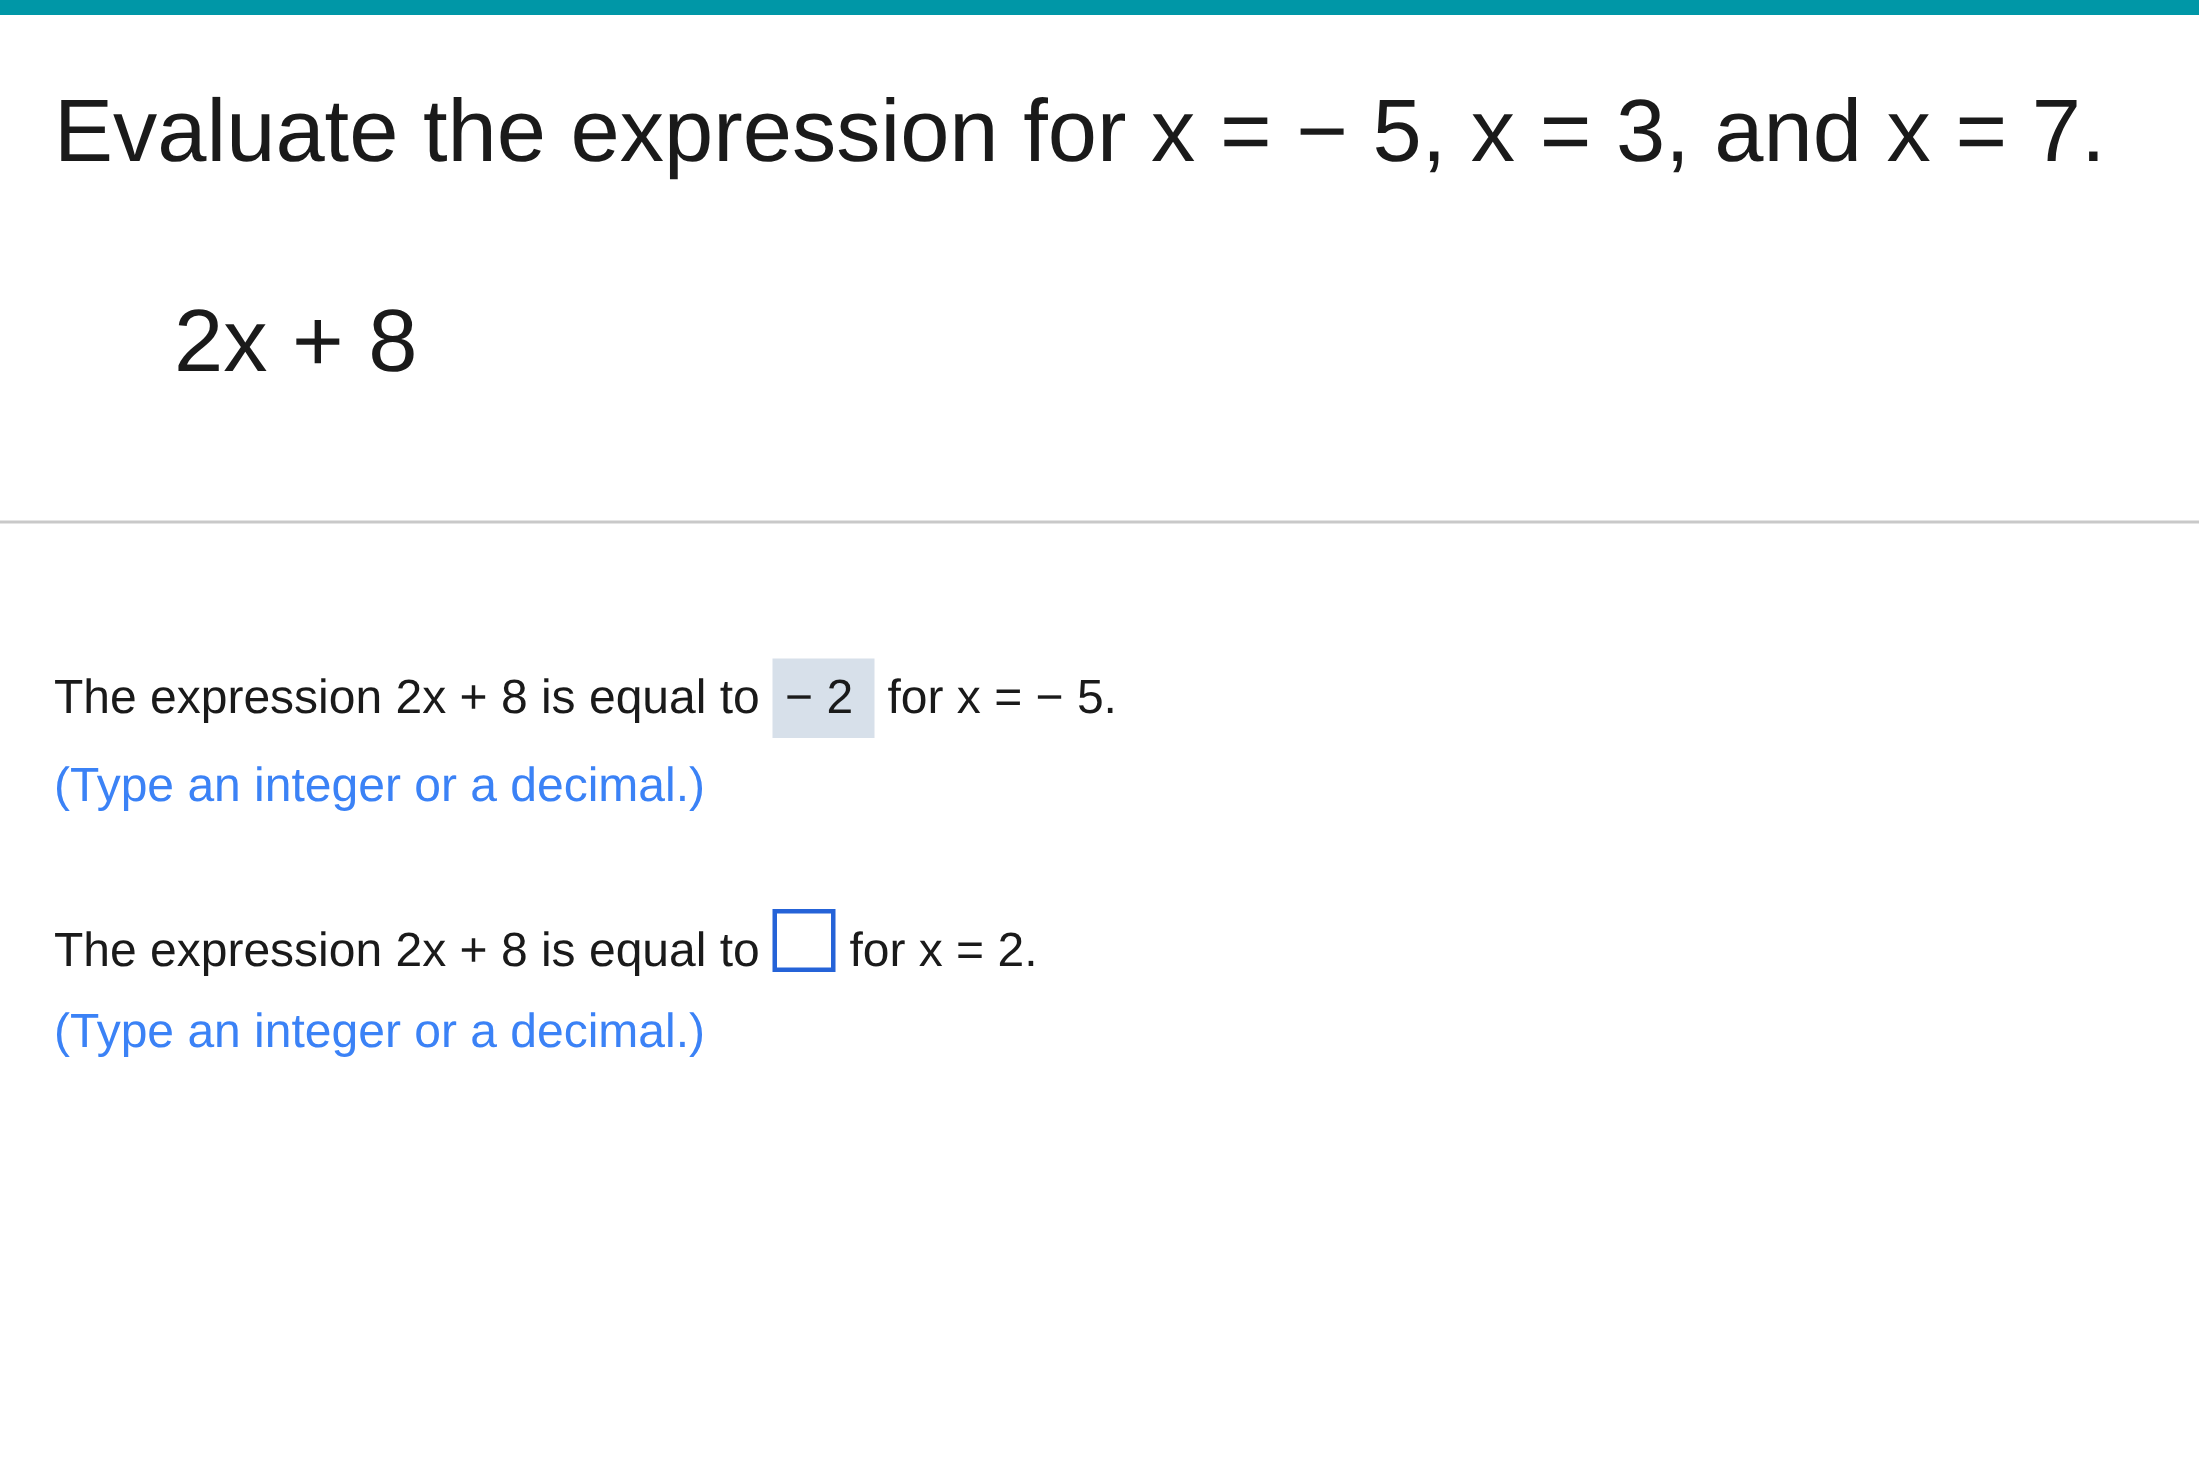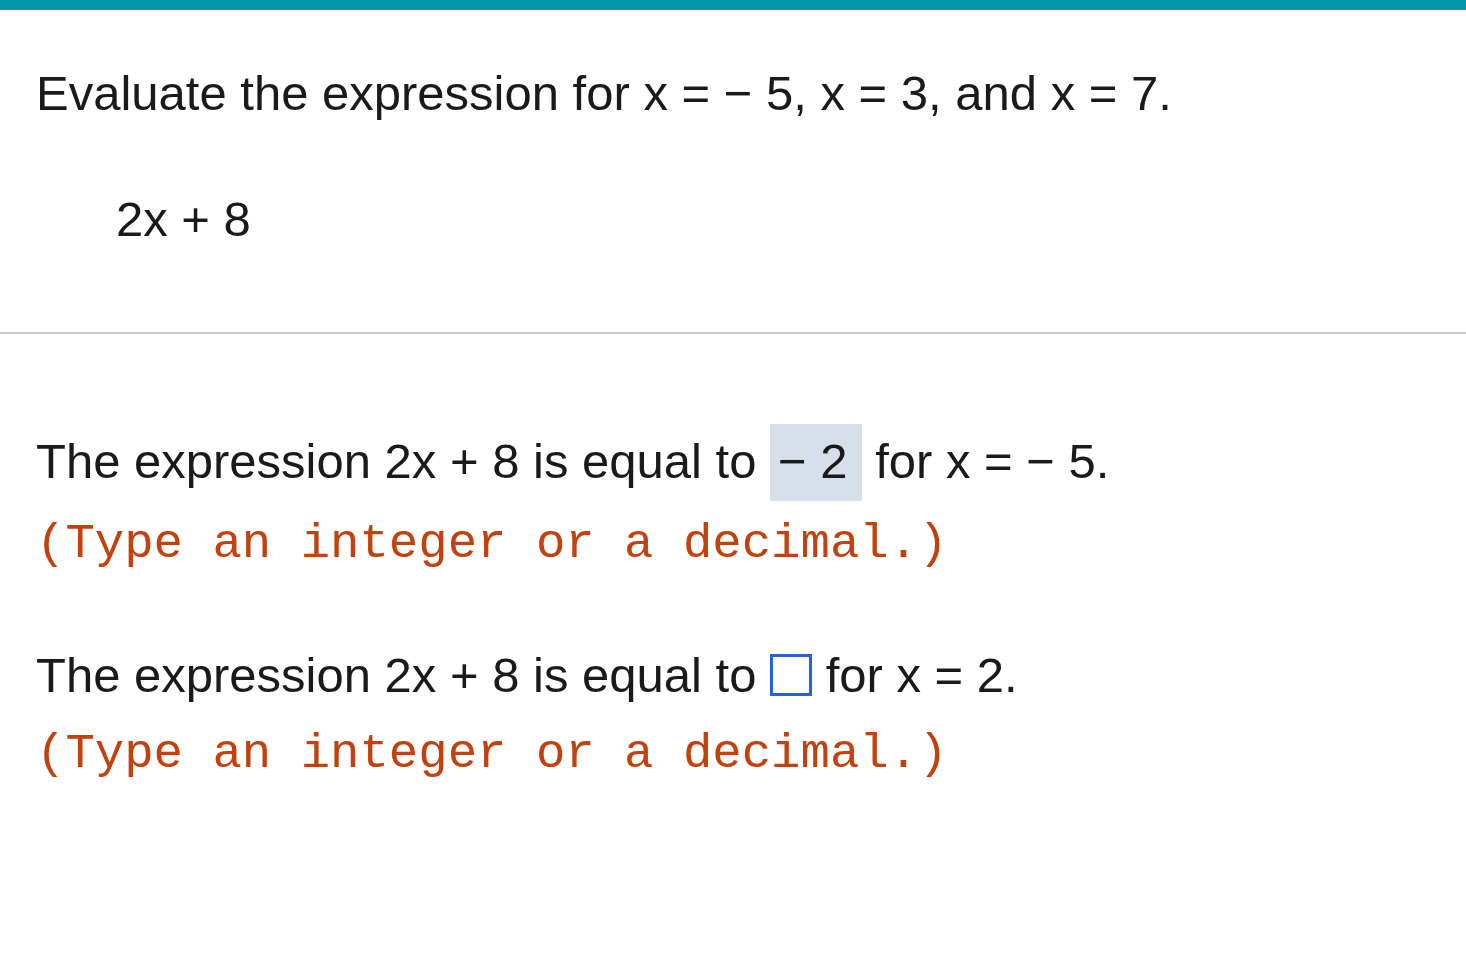--- a/index.html
+++ b/index.html
@@ -11,49 +11,48 @@
     font-family: Arial, Helvetica, sans-serif;
     color: #1a1a1a;
     overflow: hidden;
   }
   .top-bar {
     height: 10px;
     background: #0097a7;
     width: 100%;
   }
   .content {
-    padding: 50px 36px 0 36px;
-    font-size: 49px;
+    padding: 38px 36px 0 36px;
+    font-size: 59px;
     line-height: 1.35;
   }
   .question-text {
     margin-bottom: 60px;
   }
   .expression {
     margin-left: 80px;
     margin-bottom: 80px;
   }
   .divider {
     border: none;
     border-top: 2px solid #c9c9c9;
     margin: 0;
     width: 100%;
   }
   .answer-section {
     padding: 90px 36px 0 36px;
-    font-size: 49px;
+    font-size: 32px;
     line-height: 1.45;
   }
   .answer-line {
     margin-bottom: 8px;
   }
   .hint {
-    color: #c2410c;
+    color: #3b82f6;
     margin-bottom: 60px;
-    font-family: Liberation Mono, monospace;
   }
   .filled-answer {
     background: #d7e0ea;
     padding: 2px 14px 4px 8px;
     display: inline-block;
   }
   .empty-input {
     display: inline-block;
     width: 42px;
     height: 42px;

